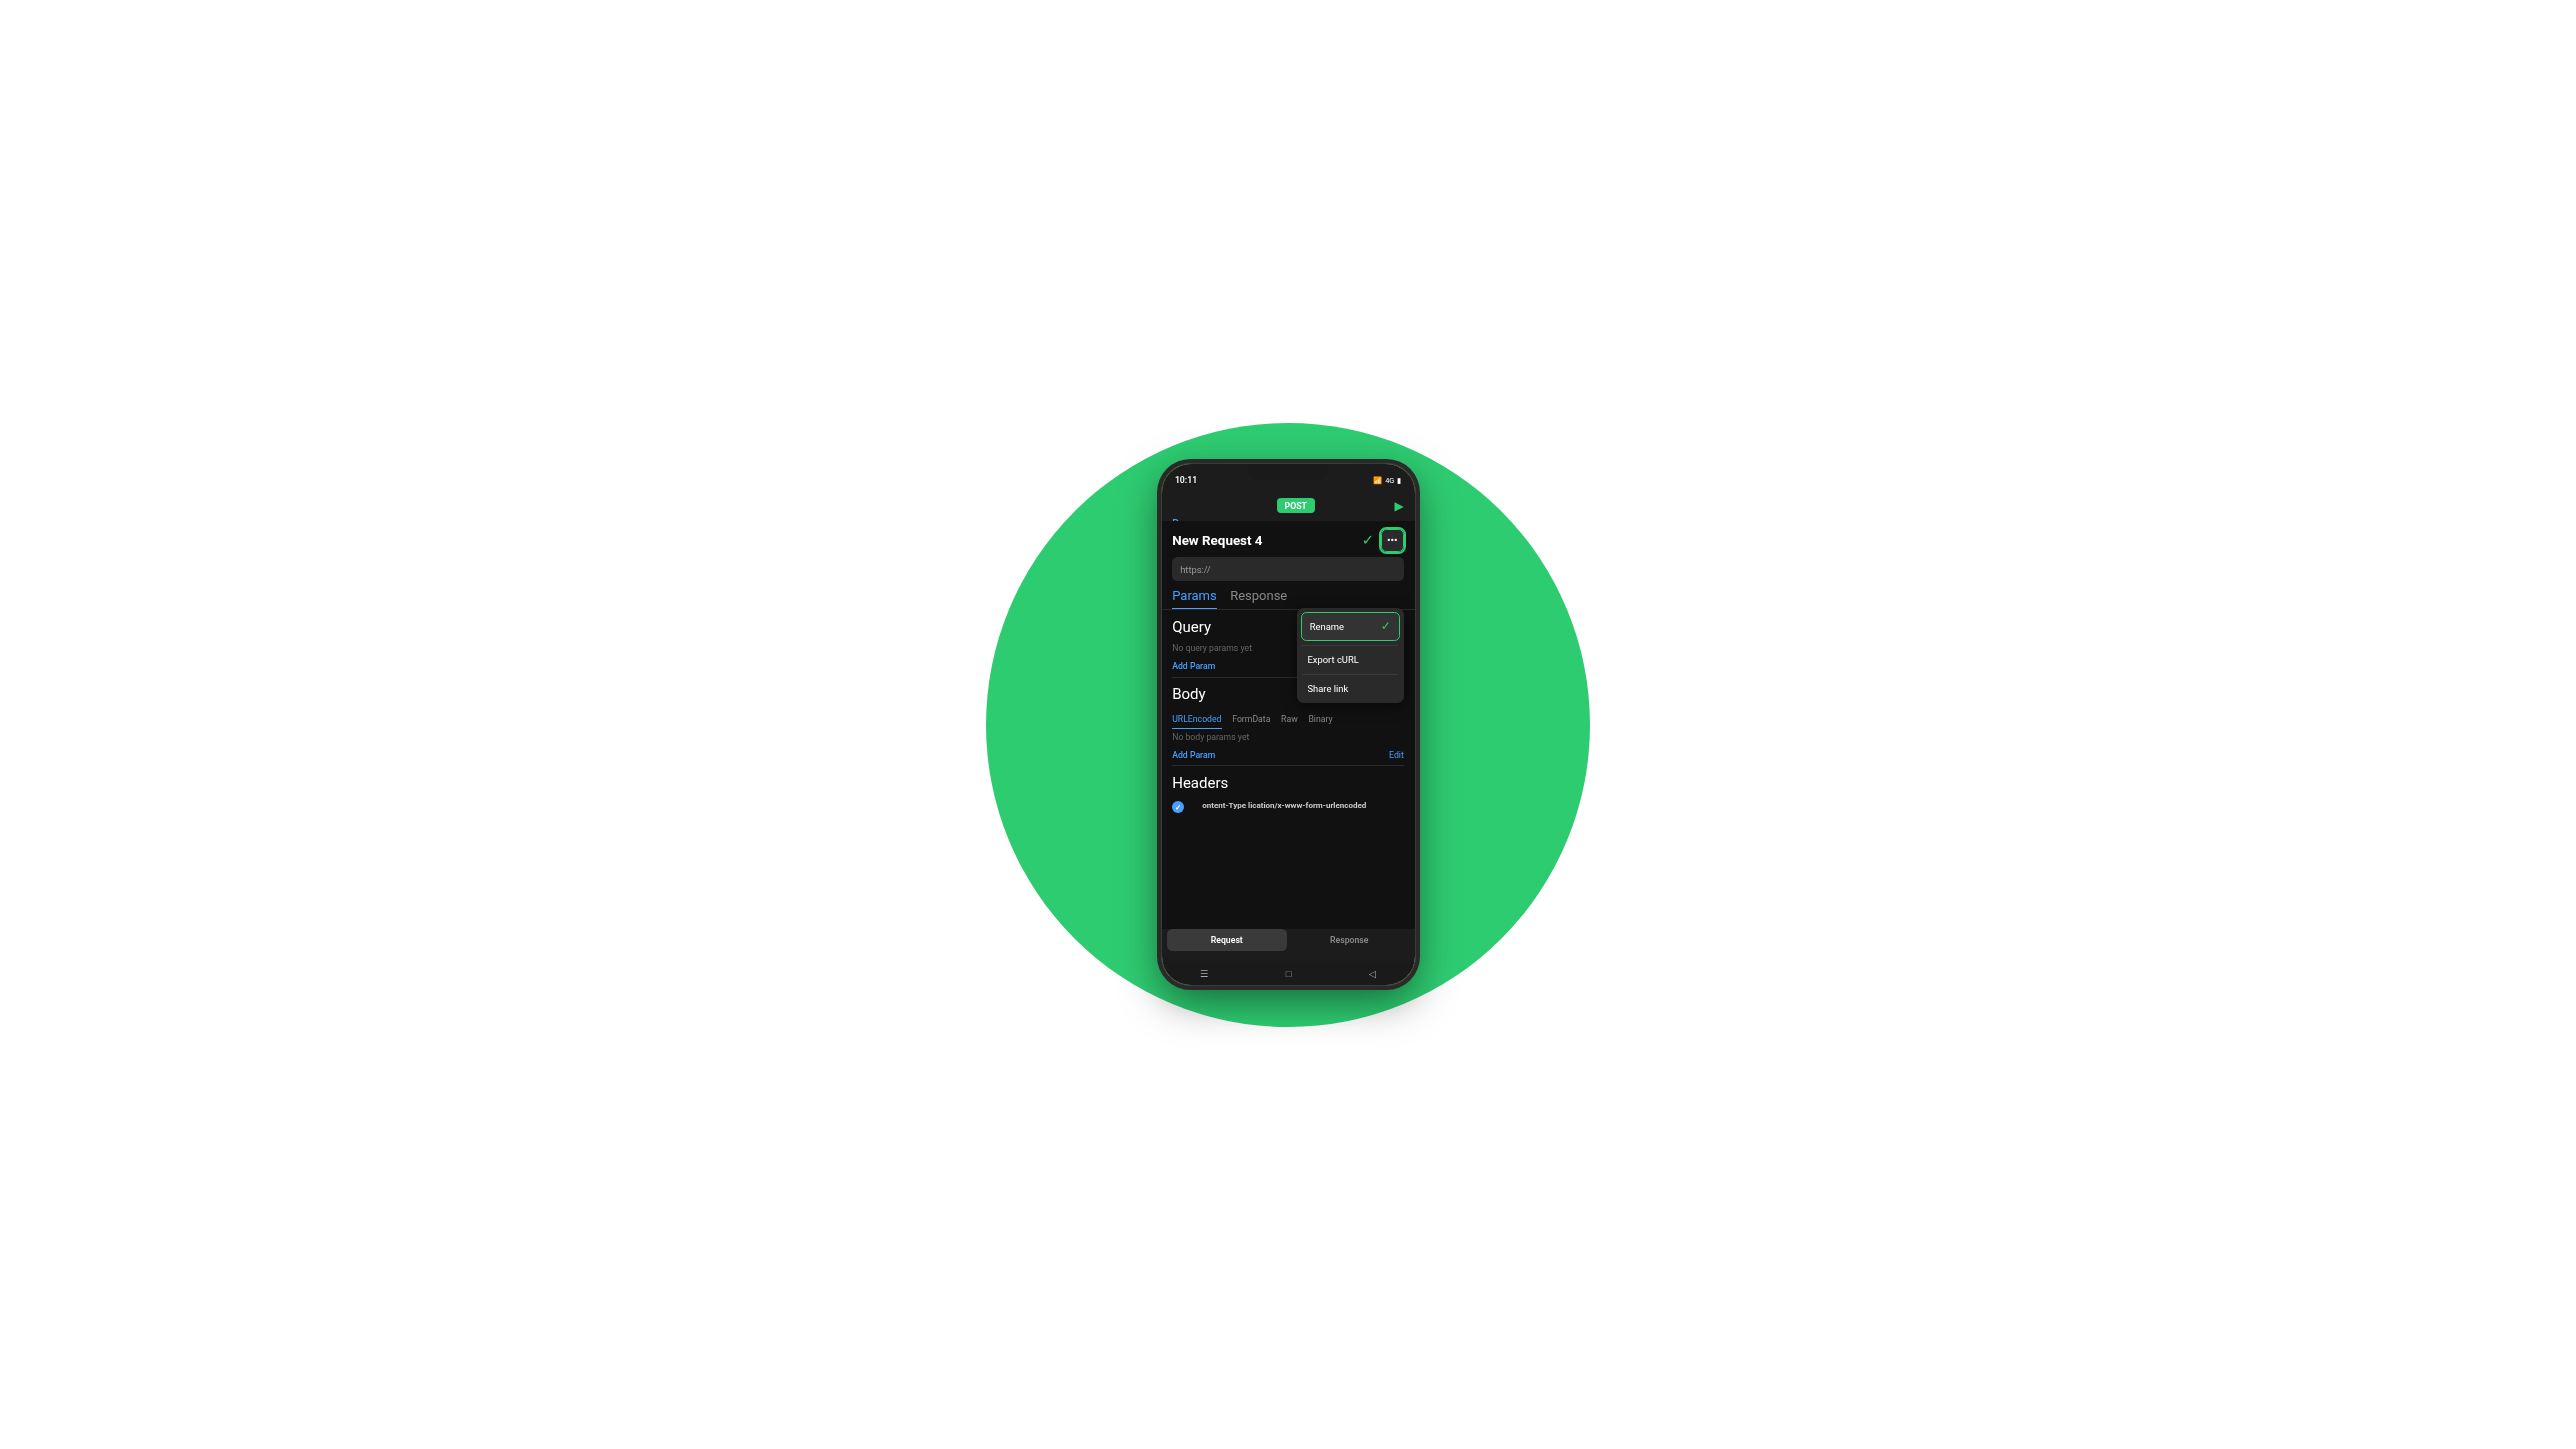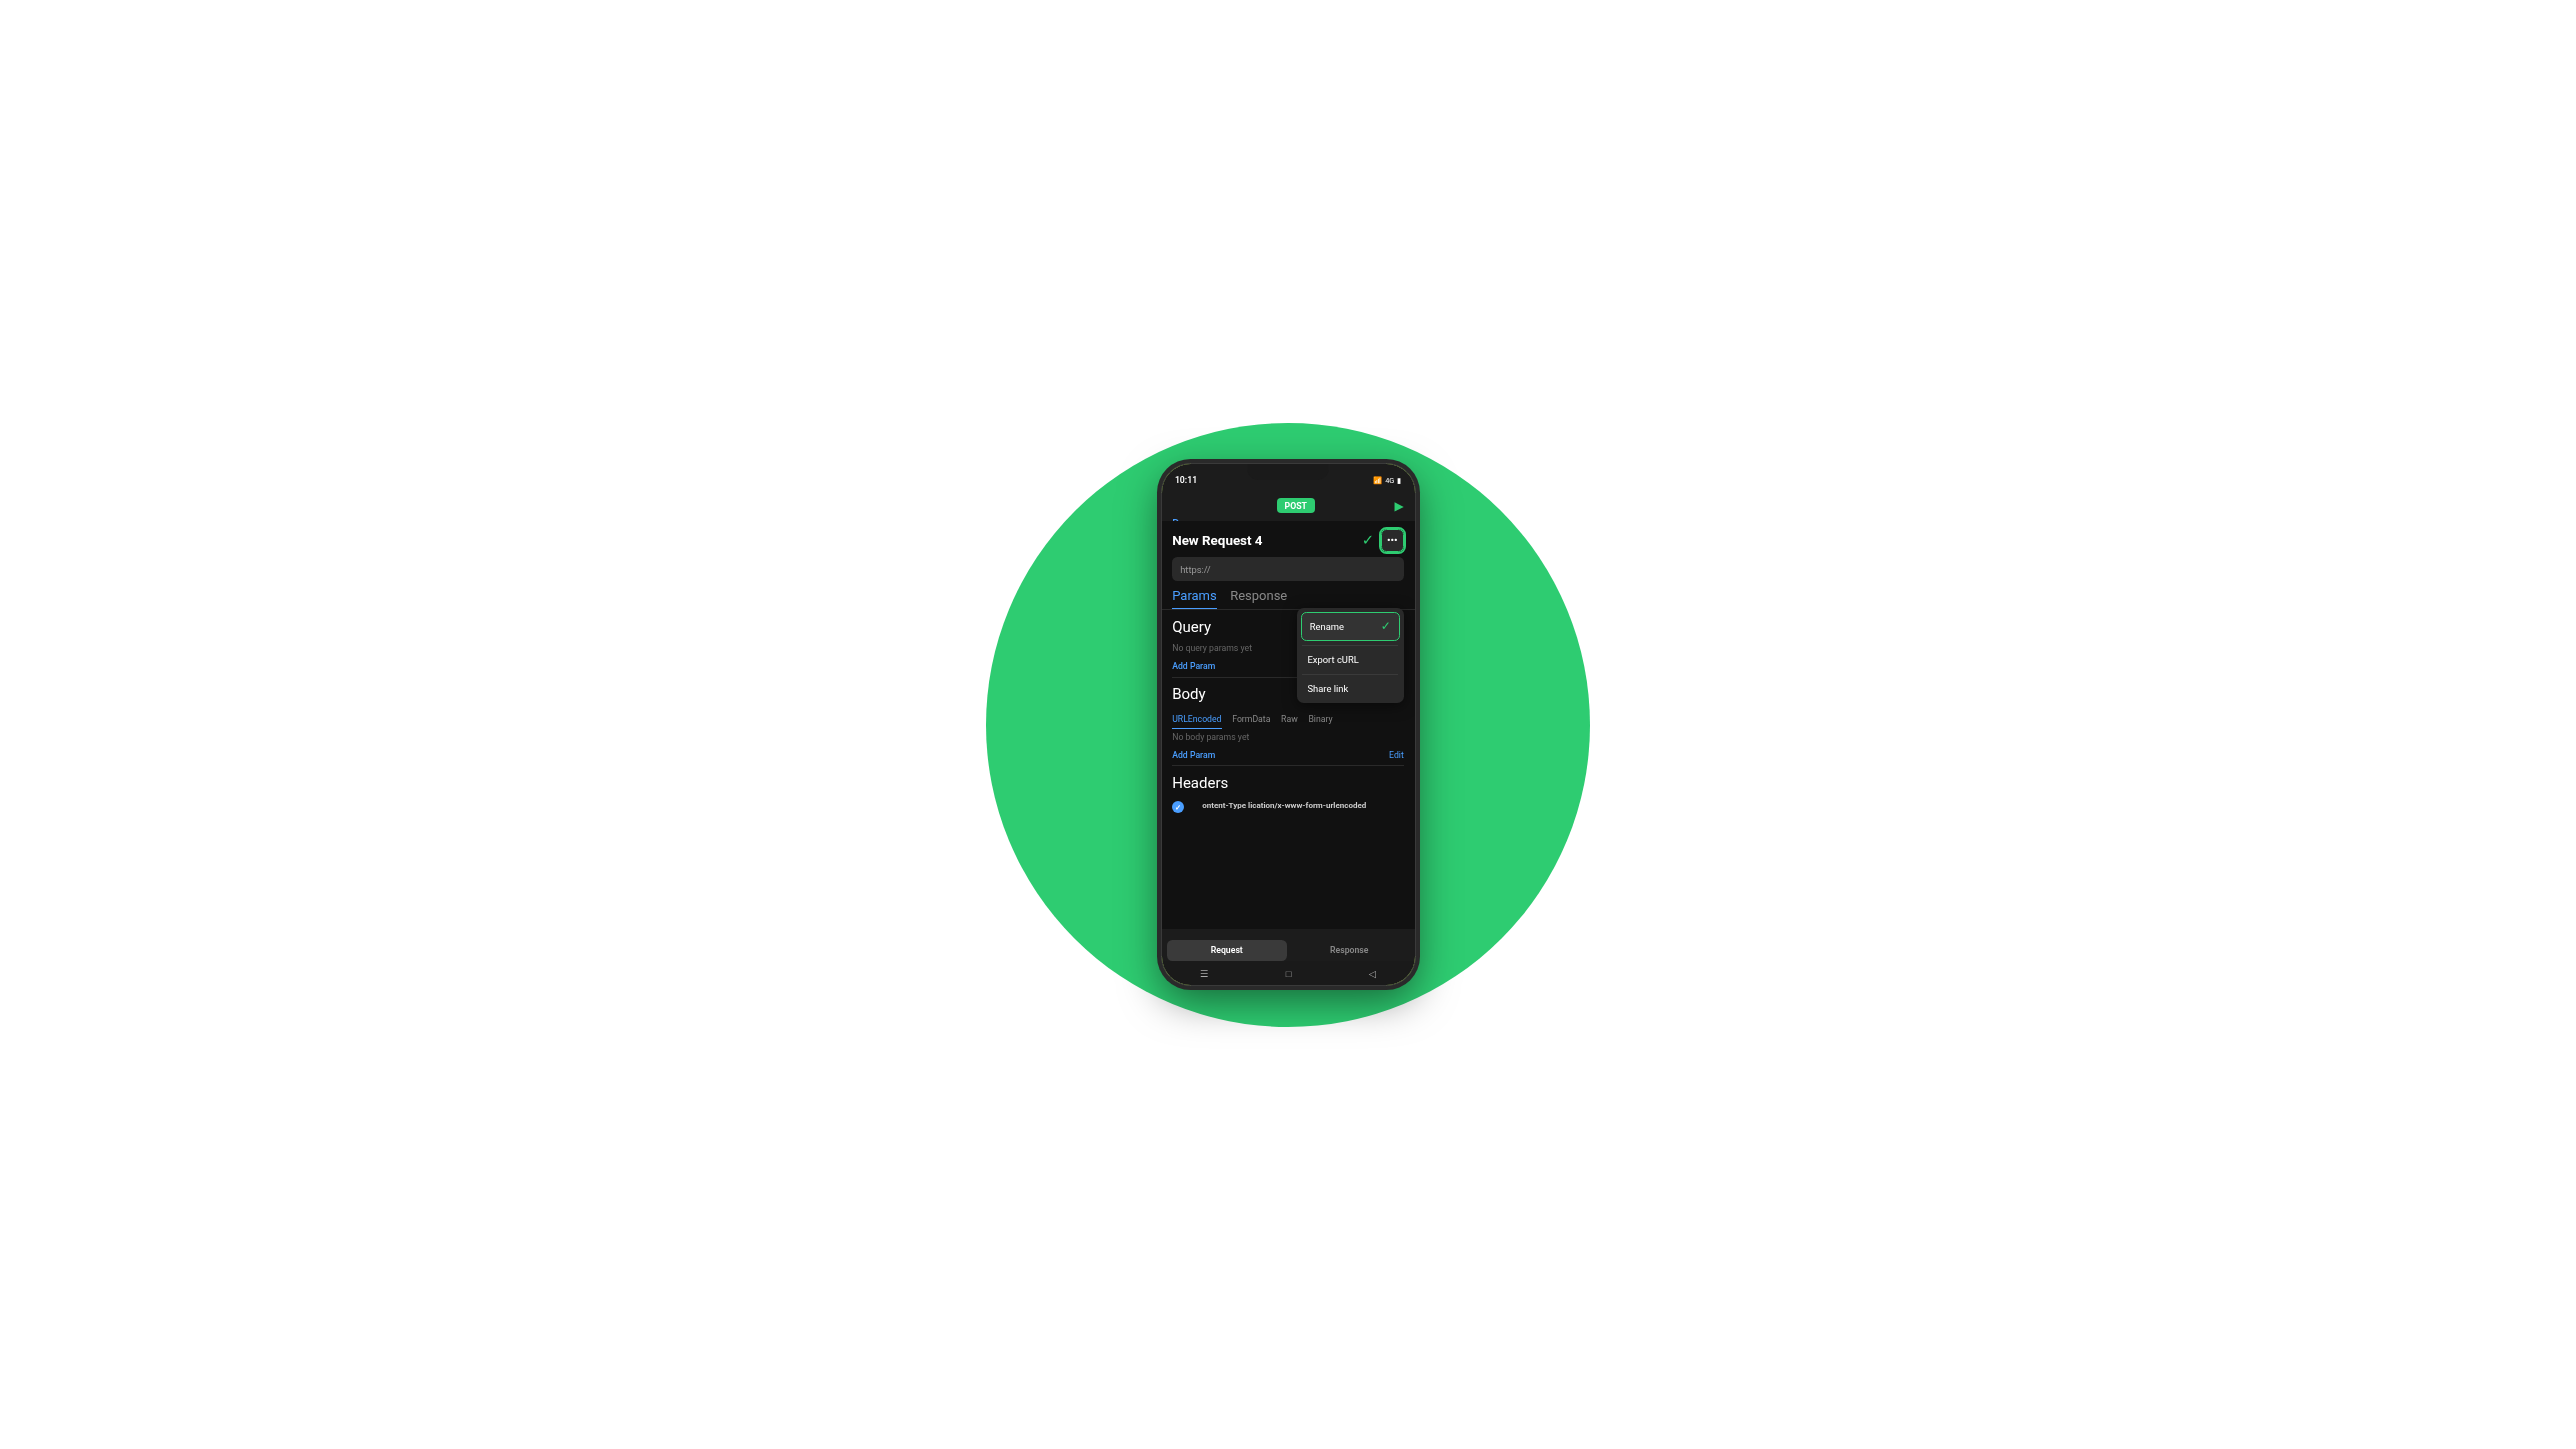--- a/index.html
+++ b/index.html
@@ -286,21 +286,21 @@
     .header-text {
       color: #cccccc;
       font-size: 8px;
     }
 
     
     .bottom-tab-bar {
       height: 32px;
       background: #1c1c1c;
       display: flex;
-      align-items: flex-end;
+      align-items: flex-start;
       padding: 0 5.4px;
       gap: 2.7px;
       flex-shrink: 0;
     }
 
     .bottom-tab {
       flex: 1;
       height: 21.5px;
       display: flex;
       align-items: center;

